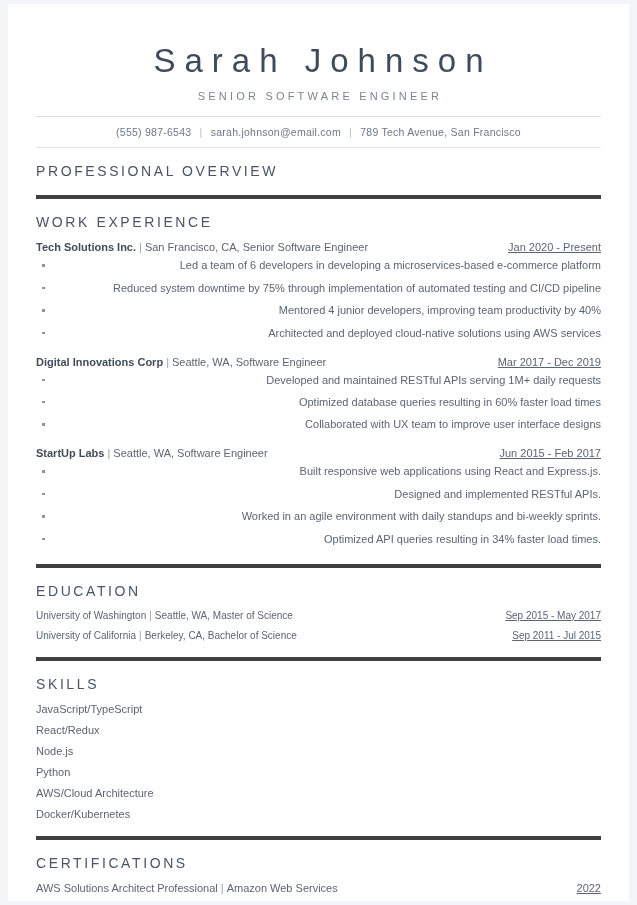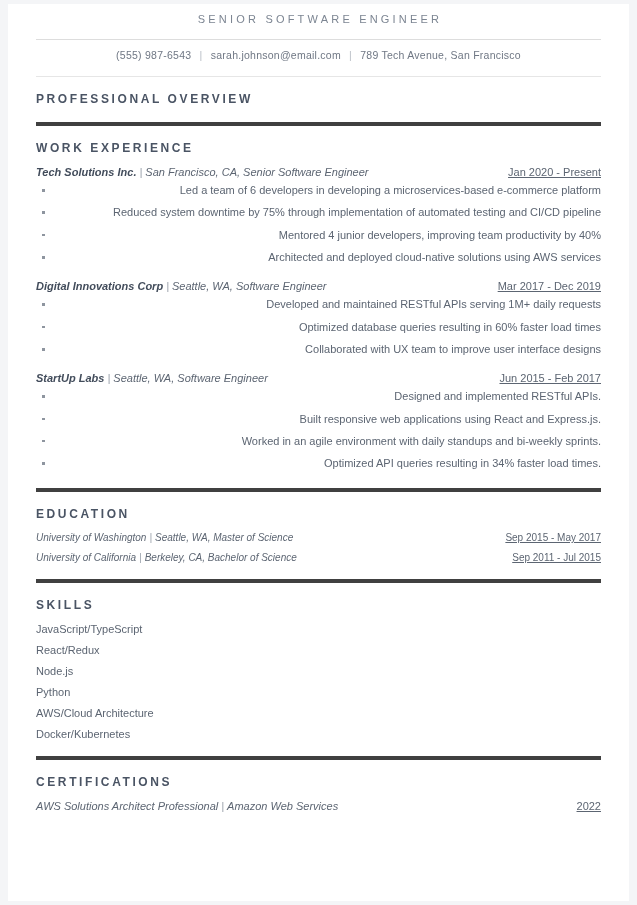--- a/index.html
+++ b/index.html
@@ -44,21 +44,21 @@
     font-weight: 400;
     letter-spacing: 3.2px;
     color: #7c8592;
     margin: 9px 0 0 0;
     padding-left: 3px;
   }
   .contact-wrap {
     margin-top: 14px;
     border-top: 1px solid #dddddd;
     border-bottom: 1px solid #e6e6e6;
-    padding: 9px 0 15px 0;
+    padding: 9px 0 9px 0;
   }
   .contact {
     text-align: center;
     font-size: 10.5px;
     color: #6f7784;
     letter-spacing: 0.25px;
   }
   .contact .sep {
     color: #b9bec6;
     padding: 0 5px;
@@ -66,22 +66,22 @@
 
   
   .section {
     padding-top: 15px;
   }
   .section.ruled {
     border-top: 4px solid #404040;
     margin-top: 16px;
   }
   .section-title {
-    font-size: 12px;
-    font-weight: bold;
+    font-size: 14px;
+    font-weight: normal;
     letter-spacing: 2.6px;
     color: #4a5464;
     margin: 0 0 11px 0;
   }
   .summary {
     font-size: 11px;
     color: #5c6572;
     line-height: 1.5;
     margin: 0;
   }
@@ -97,21 +97,20 @@
     display: flex;
     justify-content: space-between;
     align-items: baseline;
     font-size: 11px;
     color: #5c6572;
     margin-bottom: 5px;
   }
   .entry-left {
     flex: 1 1 auto;
     padding-right: 12px;
-    font-style: italic;
   }
   .entry-org {
     font-weight: bold;
     color: #424c5b;
   }
   .entry-pipe {
     color: #9aa1ab;
     padding: 0 3px;
   }
   .entry-date {
@@ -181,20 +180,21 @@
     color: #5c6572;
   }
 </style>
 </head>
 <body>
 
 <div class="page">
   <div class="inner">
 
     <div>
+      <h1 class="name">Sarah Johnson</h1>
       <div class="subtitle">SENIOR SOFTWARE ENGINEER</div>
       <div class="contact-wrap">
         <div class="contact">
           <span>(555) 987-6543</span>
           <span class="sep">|</span>
           <span>sarah.johnson@email.com</span>
           <span class="sep">|</span>
           <span>789 Tech Avenue, San Francisco</span>
         </div>
       </div>
@@ -237,22 +237,22 @@
       </div>
 
       <div class="job">
         <div class="entry-head">
           <div class="entry-left">
             <span class="entry-org">StartUp Labs</span><span class="entry-pipe">|</span><span>Seattle, WA, Software Engineer</span>
           </div>
           <div class="entry-date">Jun 2015 - Feb 2017</div>
         </div>
         <ul class="bullets">
+          <li>Built responsive web applications using React and Express.js.</li>
           <li>Designed and implemented RESTful APIs.</li>
-          <li>Built responsive web applications using React and Express.js.</li>
           <li>Worked in an agile environment with daily standups and bi-weekly sprints.</li>
           <li>Optimized API queries resulting in 34% faster load times.</li>
         </ul>
       </div>
     </div>
 
     <div class="section ruled">
       <div class="section-title">EDUCATION</div>
 
       <div class="edu-row">

